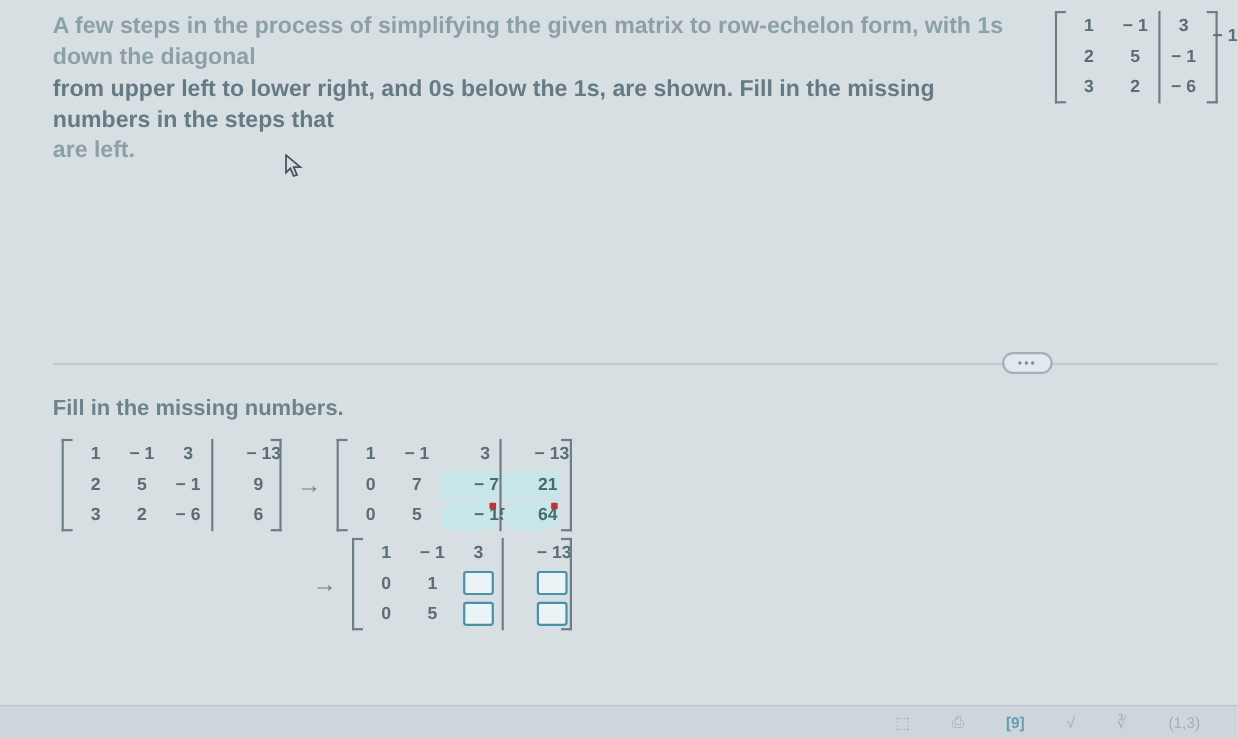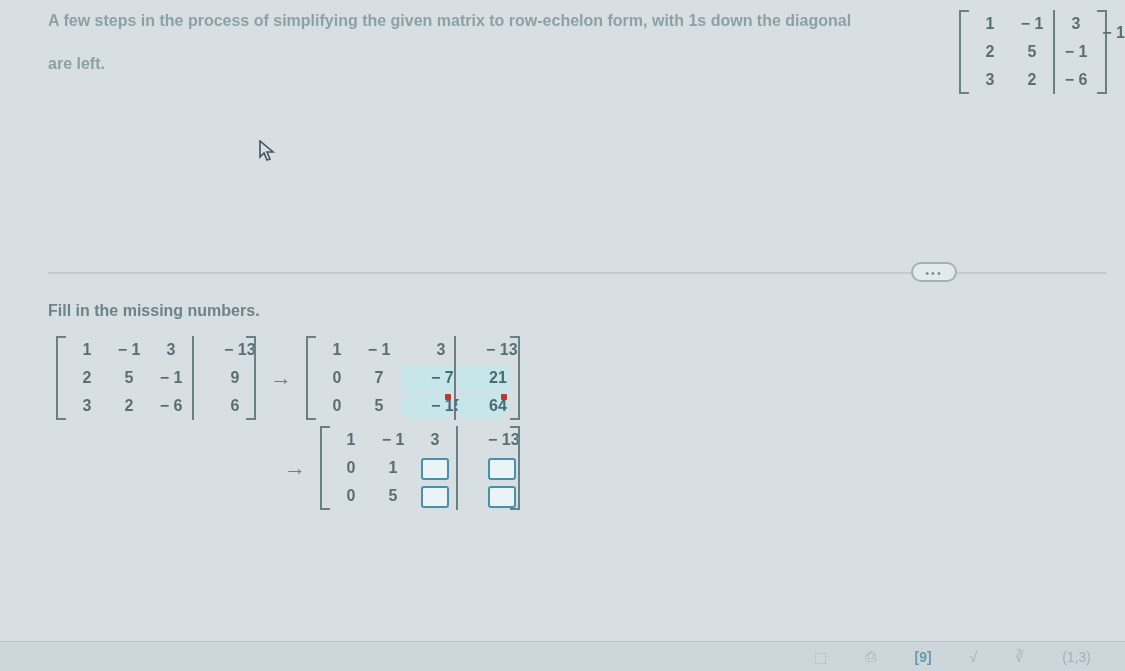--- a/index.html
+++ b/index.html
@@ -17,21 +17,21 @@
   .page {
     padding: 10px 18px 20px 48px;
   }
   .prompt-row {
     display: flex;
     align-items: flex-start;
     gap: 18px;
   }
   .prompt-text {
     flex: 1;
-    font-size: 16px;
+    font-size: 21px;
     line-height: 1.35;
     font-weight: 600;
     color: #657a85;
     padding-right: 8px;
   }
   .prompt-text .fade { color: #8da0a9; }
   .augmat {
     display: flex;
     align-items: stretch;
     position: relative;
@@ -96,21 +96,21 @@
     border: 2px solid #9fb2ba;
     border-radius: 12px;
     background: #e3eaed;
     text-align: center;
     font-size: 11px;
     line-height: 18px;
     color: #7b8e96;
     letter-spacing: 2px;
   }
   .section-label {
-    font-size: 16px;
+    font-size: 20px;
     font-weight: 600;
     color: #6e828b;
     margin: 0 0 16px 0;
   }
   .workrow {
     display: flex;
     align-items: center;
     gap: 14px;
     margin-left: 8px;
   }
@@ -151,21 +151,21 @@
   }
 </style>
 </head>
 <body>
 
 <div class="page">
 
   <div class="prompt-row">
     <div class="prompt-text">
       <span class="fade">A few steps in the process of simplifying the given matrix to row-echelon form, with 1s down the diagonal</span><br>
-      <br>
+      <span>from upper left to lower right, and 0s below the 1s, are shown. Fill in the missing numbers in the steps that</span><br>
       <span class="fade">are left.</span>
     </div>
 
     <div class="augmat">
       <div class="bracket left"></div>
       <div class="matbody">
         <div class="matcol">
           <div class="cell">1</div>
           <div class="cell">2</div>
           <div class="cell">3</div>

